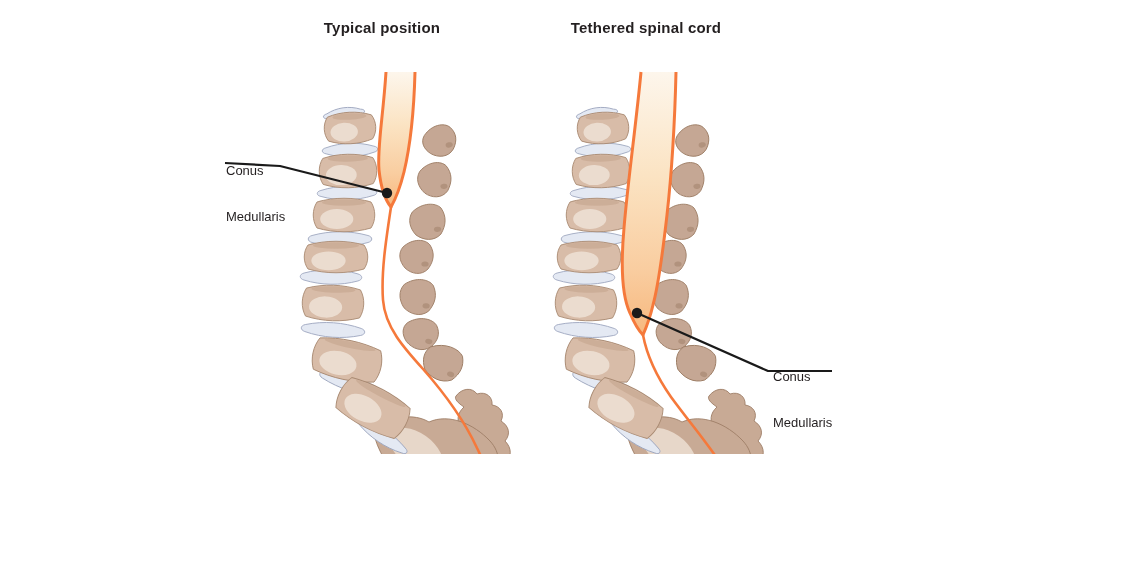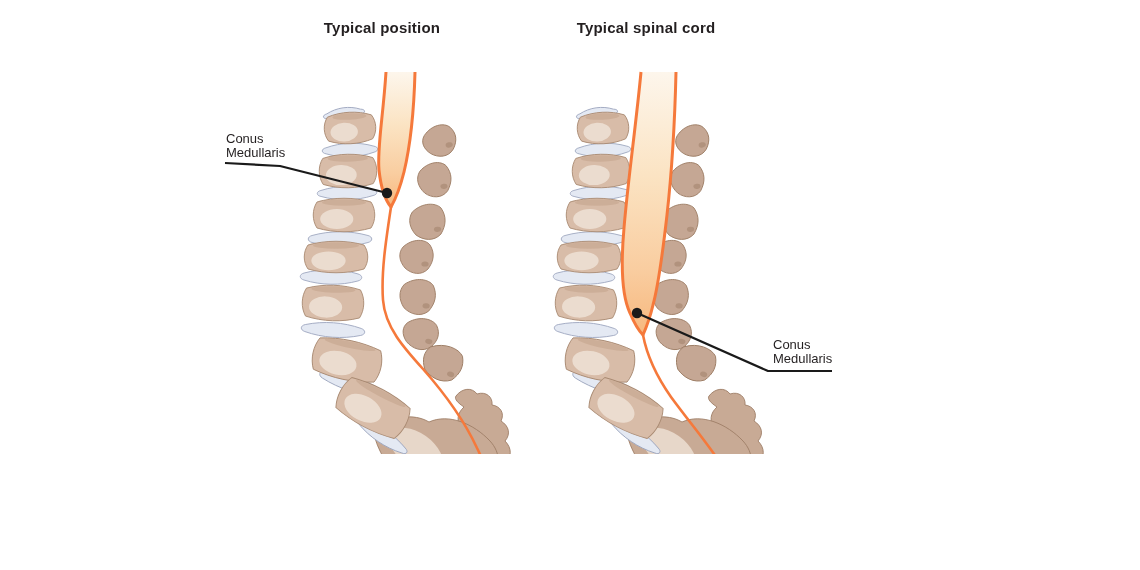--- a/index.html
+++ b/index.html
@@ -2,21 +2,21 @@
 <html style="--page-bg: #ffffff; --cord-outline: #f5793b; --cord-fill-top: #fdf6ec; --cord-fill-bottom: #f7b87e; --bone-fill: #d8bca8; --bone-highlight: #efe2d6; --bone-shadow: #c3a28a; --bone-stroke: #a98a72; --disc-fill: #e4e9f3; --disc-stroke: #9fa8c0; --process-fill: #c5a794; --process-stroke: #9e7e66; --sacrum-fill: #c8aa95; --leader-line: #1a1a1a; --marker-dot: #1a1a1a; --title-text: #231f20; --label-text: #231f20;"><head>
 <meta charset="utf-8">
 <style>
   html,body{margin:0;padding:0;background:#fff;}
   .stage{position:relative;width:1140px;height:454px;background:var(--page-bg,#ffffff);overflow:hidden;
          font-family:"Liberation Sans", sans-serif;}
   .stage svg{position:absolute;left:0;top:0;}
   .panel-title{position:absolute;transform:translateX(-50%);font-size:15px;font-weight:600;
                color:var(--title-text,#231f20);white-space:nowrap;letter-spacing:.2px;}
   .callout{position:absolute;font-size:13px;line-height:14px;color:var(--label-text,#231f20);}
-  .callout div{white-space:nowrap;}
+  .callout div{white-space:nowrap;margin-top:32px;}
   
   .vert-body{fill:var(--bone-fill,#d8bca8);stroke:var(--bone-stroke,#a98a72);stroke-width:.9;}
   .vert-top{fill:var(--bone-shadow,#c3a28a);opacity:.55;}
   .vert-hl{fill:var(--bone-highlight,#efe2d6);opacity:.85;}
   .disc-body{fill:var(--disc-fill,#e4e9f3);stroke:var(--disc-stroke,#9fa8c0);stroke-width:.9;}
   .proc-body{fill:var(--process-fill,#c5a794);stroke:var(--process-stroke,#9e7e66);stroke-width:.9;}
   .proc-notch{fill:var(--process-stroke,#9e7e66);opacity:.5;}
   .sacrum{fill:var(--sacrum-fill,#c8aa95);stroke:var(--process-stroke,#9e7e66);stroke-width:.9;}
   .sac-hl{fill:var(--bone-highlight,#efe2d6);opacity:.8;}
   
@@ -262,21 +262,21 @@
     </g>
 
     <path class="leader" d="M225,163 L280,166 L387,193"></path>
     <circle class="dot" cx="387" cy="193" r="5.2"></circle>
 
     <path class="leader" d="M637,313 L768,371 L832,371"></path>
     <circle class="dot" cx="637" cy="313" r="5.2"></circle>
   </svg>
 
   <div class="panel-title" style="left:382px;top:19px;">Typical position</div>
-  <div class="panel-title" style="left:646px;top:19px;">Typical spinal cord</div>
+  <div class="panel-title" style="left:646px;top:19px;">Tethered spinal cord</div>
 
   <div class="callout" style="left:226px;top:132px;">
     <div>Conus</div>
     <div>Medullaris</div>
   </div>
   <div class="callout" style="left:773px;top:338px;">
     <div>Conus</div>
     <div>Medullaris</div>
   </div>
 </div>

